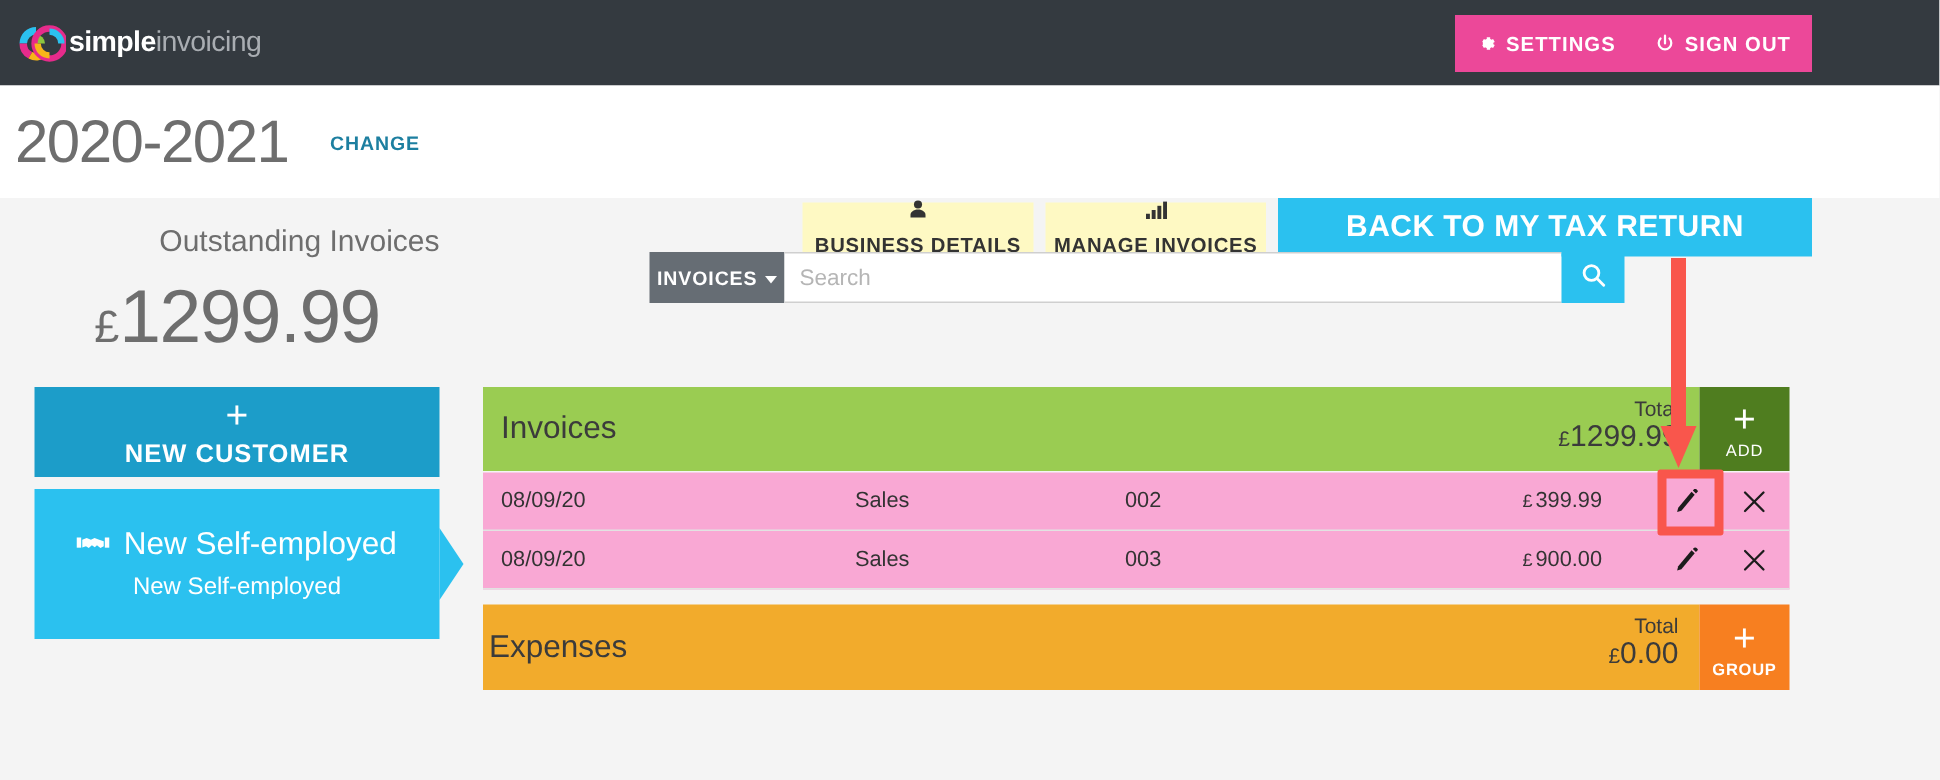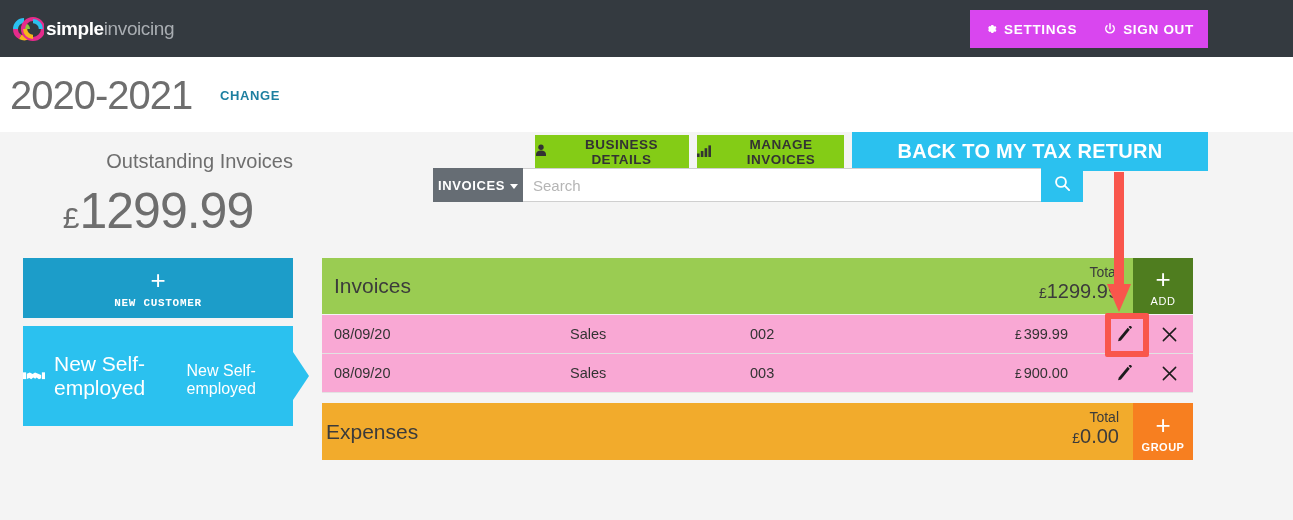--- a/index.html
+++ b/index.html
@@ -17,21 +17,21 @@
     background: #343a40;
   }
   .logo { position: absolute; left: 10px; top: 16px; display: flex; align-items: center; }
   .logo-mark { width: 34px; height: 26px; position: relative; }
   .logo-text { margin-left: 2px; font-size: 19px; letter-spacing: -0.4px; }
   .logo-text .b { color: #ffffff; font-weight: bold; }
   .logo-text .g { color: #a9adb2; font-weight: normal; }
 
   .topactions {
     position: absolute; right: 85px; top: 10px; height: 38px;
-    background: #d946ef; display: flex; align-items: center;
+    background: #ec4899; display: flex; align-items: center;
     padding: 8px 14px; gap: 26px;
   }
   .topactions .ta {
     color: #ffffff; font-size: 13.5px; font-weight: bold; letter-spacing: 0.7px;
     display: flex; align-items: center; gap: 6px; cursor: pointer;
   }
   .topactions svg { display: block; }
 
   
   .subhead {
@@ -40,24 +40,24 @@
   }
   .year {
     position: absolute; left: 10px; top: 16px;
     font-size: 40px; color: #6e6e6e; font-weight: normal; letter-spacing: -1px;
   }
   .change {
     position: absolute; left: 220px; top: 31px;
     font-size: 13px; font-weight: bold; color: #1d7fa0; letter-spacing: 0.6px; cursor: pointer;
   }
   .gbtn {
-    position: absolute; height: 34px; background: #84cc16; border: 0;
+    position: absolute; height: 34px; background: #fef9c3; border: 0;
     display: flex; align-items: center; justify-content: center; gap: 7px;
     font-size: 13.5px; font-weight: bold; color: #333333; letter-spacing: 0.5px;
-    cursor: pointer; font-family: "Liberation Sans", sans-serif;
+    cursor: pointer; font-family: "Liberation Sans", sans-serif; flex-direction: column;
   }
   #btn-business { left: 535px; top: 78px; width: 154px; }
   #btn-manage   { left: 697px; top: 78px; width: 147px; }
   .cyanbtn {
     position: absolute; left: 852px; top: 75px; width: 356px; height: 39px;
     background: #2bc1ef; border: 0; color: #ffffff;
     font-size: 20px; font-weight: bold; letter-spacing: 0.3px;
     display: flex; align-items: center; justify-content: center; cursor: pointer;
     font-family: "Liberation Sans", sans-serif;
   }
@@ -73,26 +73,26 @@
   }
   .outstanding-amount .cur { font-size: 30px; vertical-align: baseline; }
   .outstanding-amount .val { font-size: 50px; letter-spacing: -1px; }
 
   .newcustomer {
     position: absolute; left: 23px; top: 258px; width: 270px; height: 60px;
     background: #1c9dc9; color: #fff; cursor: pointer;
     display: flex; flex-direction: column; align-items: center; justify-content: center;
   }
   .newcustomer .plus { font-size: 26px; line-height: 18px; font-weight: 300; margin-top: 4px;}
-  .newcustomer .lbl { font-size: 11px; font-weight: bold; letter-spacing: 0.7px; margin-top: 8px; font-family: Liberation Mono, monospace; }
+  .newcustomer .lbl { font-size: 17px; font-weight: bold; letter-spacing: 0.7px; margin-top: 8px; }
 
   .selfemp {
     position: absolute; left: 23px; top: 326px; width: 270px; height: 100px;
     background: #2bc1ef; color: #fff; cursor: pointer;
-    display: flex; flex-direction: row; align-items: center; justify-content: center;
+    display: flex; flex-direction: column; align-items: center; justify-content: center;
   }
   .selfemp .row1 { display: flex; align-items: center; gap: 9px; font-size: 21px; }
   .selfemp .row2 { font-size: 16px; margin-top: 8px; }
   .selfemp-arrow {
     position: absolute; left: 293px; top: 352px; width: 0; height: 0;
     border-top: 24px solid transparent; border-bottom: 24px solid transparent;
     border-left: 16px solid #2bc1ef;
   }
 
   

